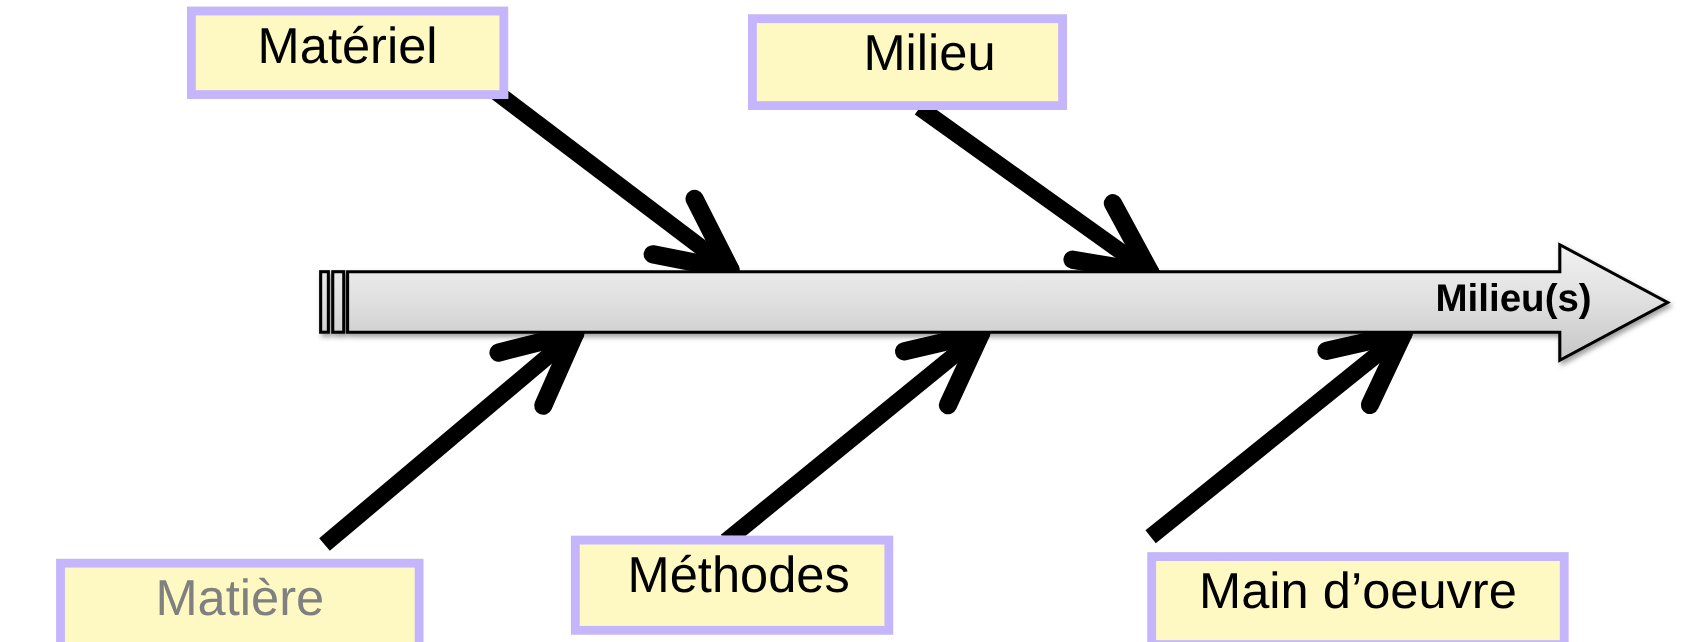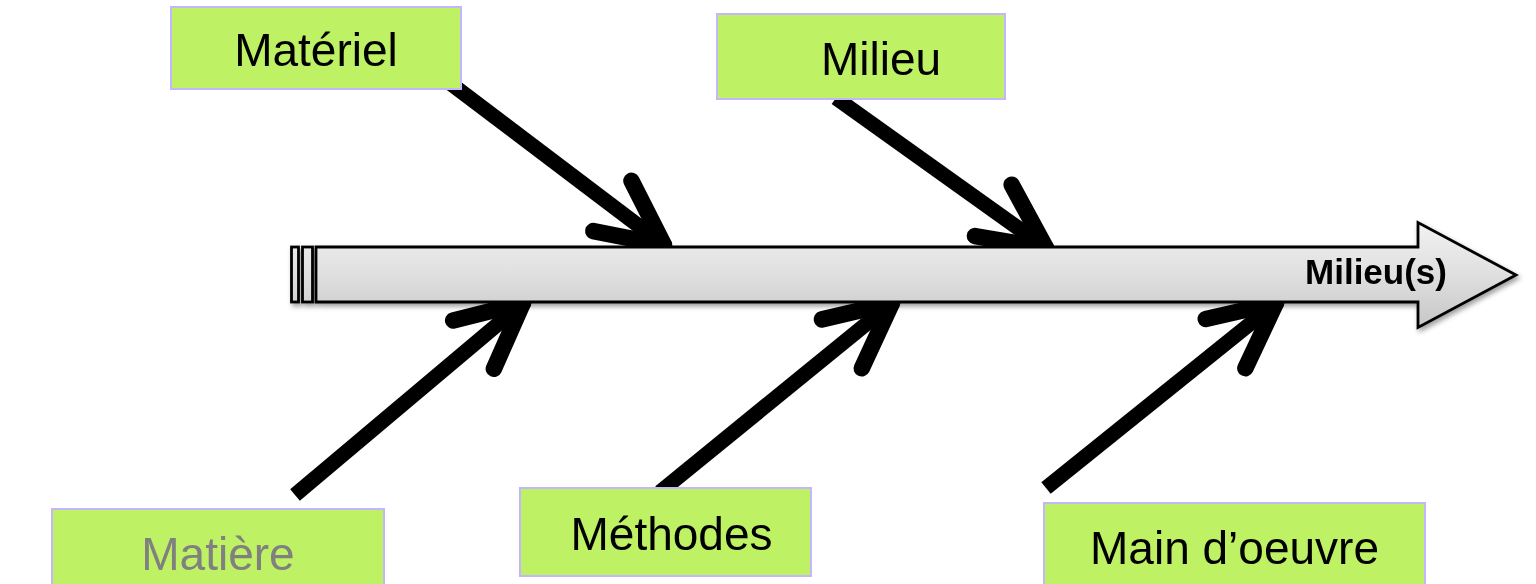--- a/index.html
+++ b/index.html
@@ -16,24 +16,23 @@
   }
   #diagram-svg {
     position: absolute;
     left: 0;
     top: 0;
     z-index: 1;
   }
   .label-box {
     position: absolute;
     box-sizing: border-box;
-    background: #bef264;
-    border: 2px solid #c4b5fd;
+    background: #fef9c3;
+    border: 8px solid #c4b5fd;
     display: flex;
-    align-items: center;
     justify-content: center;
     z-index: 2;
   }
   .label-box span {
     font-size: 46px;
     line-height: 1;
     color: #000000;
     white-space: nowrap;
     padding-top: 4px;
   }
@@ -87,21 +86,21 @@
       <rect x="291.5" y="247" width="7" height="55" fill="url(#spineGrad)" stroke="#000000" stroke-width="2.8"></rect>
       <rect x="302.5" y="247" width="10" height="55" fill="url(#spineGrad)" stroke="#000000" stroke-width="2.8"></rect>
       <polygon points="316,247 1418,247 1418,222.5 1516,275 1418,327.5 1418,302 316,302" fill="url(#spineGrad)" stroke="#000000" stroke-width="2.8"></polygon>
     </g>
   </svg>
 
 <div class="label-box" style="left:170px; top:6px; width:292px; height:84px;">
   <span style="color: rgb(0, 0, 0);">Matériel</span>
 </div>
 
-<div class="label-box" style="left:716px; top:13px; width:290px; height:87px;padding-left:40px;">
+<div class="label-box" style="left:680px; top:13px; width:290px; height:87px;padding-left:40px;">
   <span style="color: rgb(0, 0, 0);">Milieu</span>
 </div>
 
 <div class="label-box" style="left:17px; top:508px; width:334px; height:88px;margin-left:34px;">
   <span style="color: rgb(128, 128, 128);">Matière</span>
 </div>
 
 <div class="label-box" style="left:519px; top:487px; width:293px; height:90px;padding-left:12px;">
   <span style="color: rgb(0, 0, 0);">Méthodes</span>
 </div>

